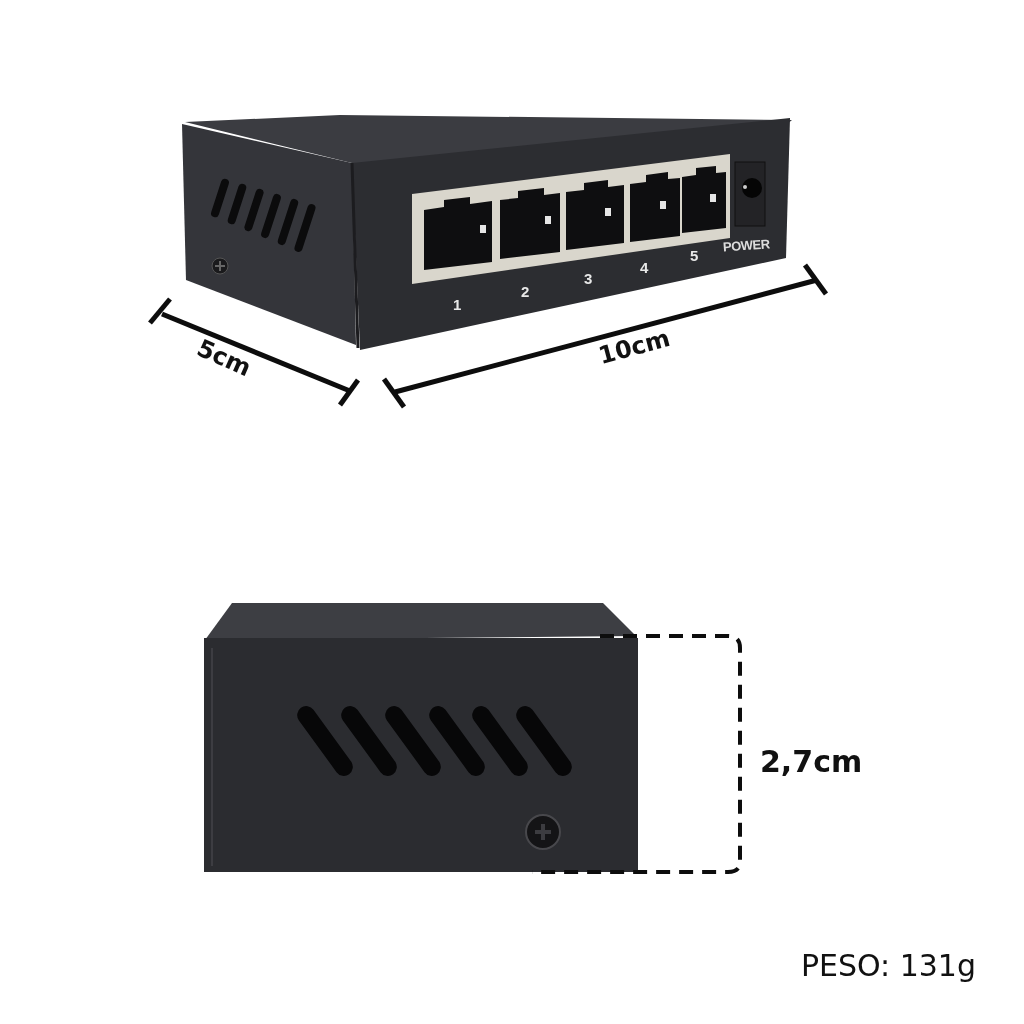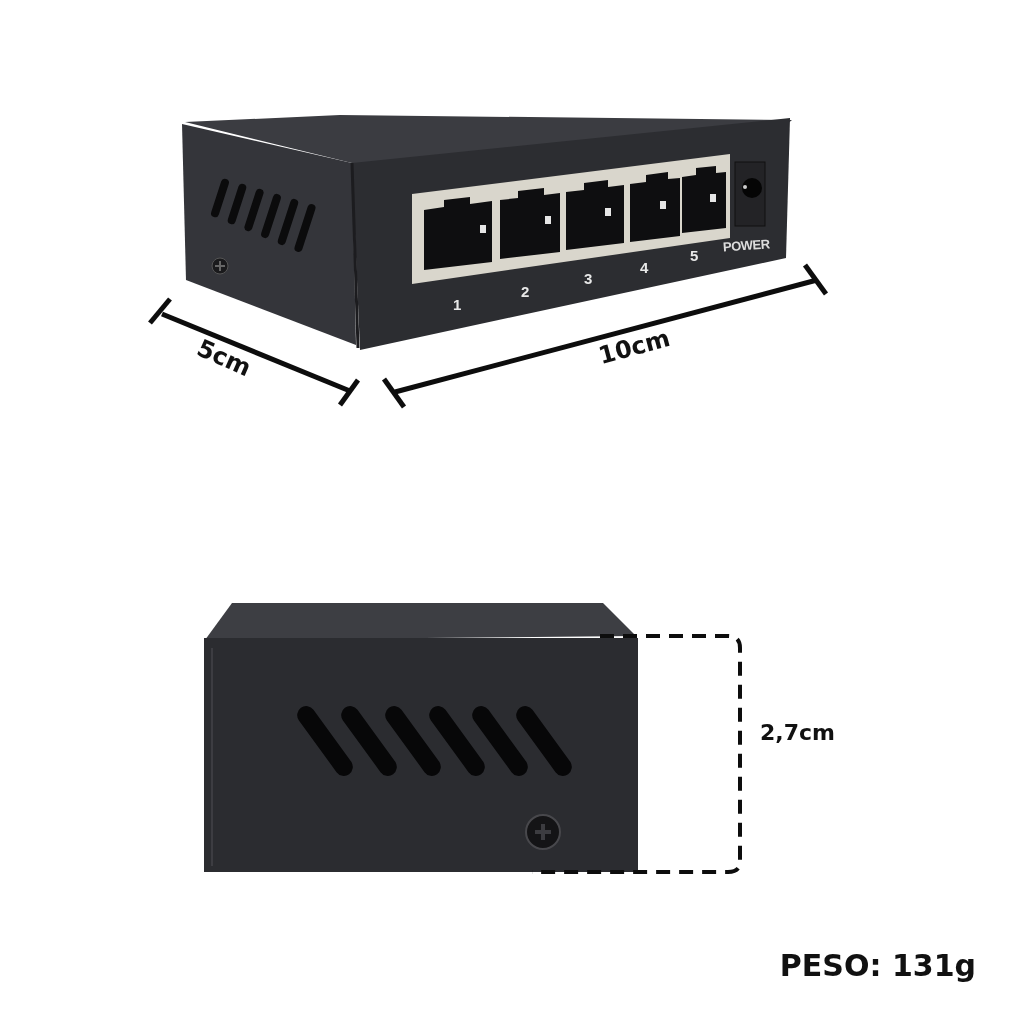--- a/index.html
+++ b/index.html
@@ -1,21 +1,21 @@
 <!DOCTYPE html>
 <html><head>
 <meta charset="utf-8">
 <style>
   html, body { margin:0; padding:0; background:#ffffff; }
   body { width:1024px; height:1024px; position:relative; overflow:hidden; font-family:"DejaVu Sans", sans-serif; }
   .abs { position:absolute; }
   .dim-label { position:absolute; font-family:"DejaVu Sans", sans-serif; font-weight:bold; color:#111; letter-spacing:0; }
   .port-num { position:absolute; font-family:"Liberation Sans", sans-serif; font-weight:bold; color:#e8e8e8; font-size:15px; }
   .power-label { position:absolute; font-family:"Liberation Sans", sans-serif; font-weight:bold; color:#dcdcdc; font-size:13px; letter-spacing:-0.5px; }
-  .weight { position:absolute; right:48px; top:948px; font-family:"DejaVu Sans", sans-serif; font-weight:bold; font-size:30px; color:#111; }
+  .weight { position:absolute; right:48px; top:948px; font-family:"DejaVu Sans", sans-serif; font-weight:normal; font-size:30px; color:#111; }
 </style>
 </head>
 <body>
 
 <svg class="abs" style="left:0;top:0" width="1024" height="1024" viewBox="0 0 1024 1024">
 
   <polygon points="185,122 340,115 792,120 786,125 360,165" fill="#3b3c41"></polygon>
 
   <polygon points="182,124 352,163 356,345 186,280" fill="#34353a"></polygon>
 
@@ -93,15 +93,15 @@
 
 <span class="port-num" style="left:453px;top:296px;">1</span>
 <span class="port-num" style="left:521px;top:283px;">2</span>
 <span class="port-num" style="left:584px;top:270px;">3</span>
 <span class="port-num" style="left:640px;top:259px;">4</span>
 <span class="port-num" style="left:690px;top:247px;">5</span>
 <span class="power-label" style="left:723px;top:238px;transform:rotate(-4deg);">POWER</span>
 
 <span class="dim-label" style="left:196px;top:344px;font-size:24px;transform:rotate(24deg);">5cm</span>
 <span class="dim-label" style="left:598px;top:333px;font-size:24px;transform:rotate(-15deg);">10cm</span>
-<span class="dim-label" style="left:760px;top:720px;font-size:22px;">2,7cm</span>
+<span class="dim-label" style="left:760px;top:744px;font-size:30px;">2,7cm</span>
 
 <div class="weight">PESO: 131g</div>
 
 </body></html>

